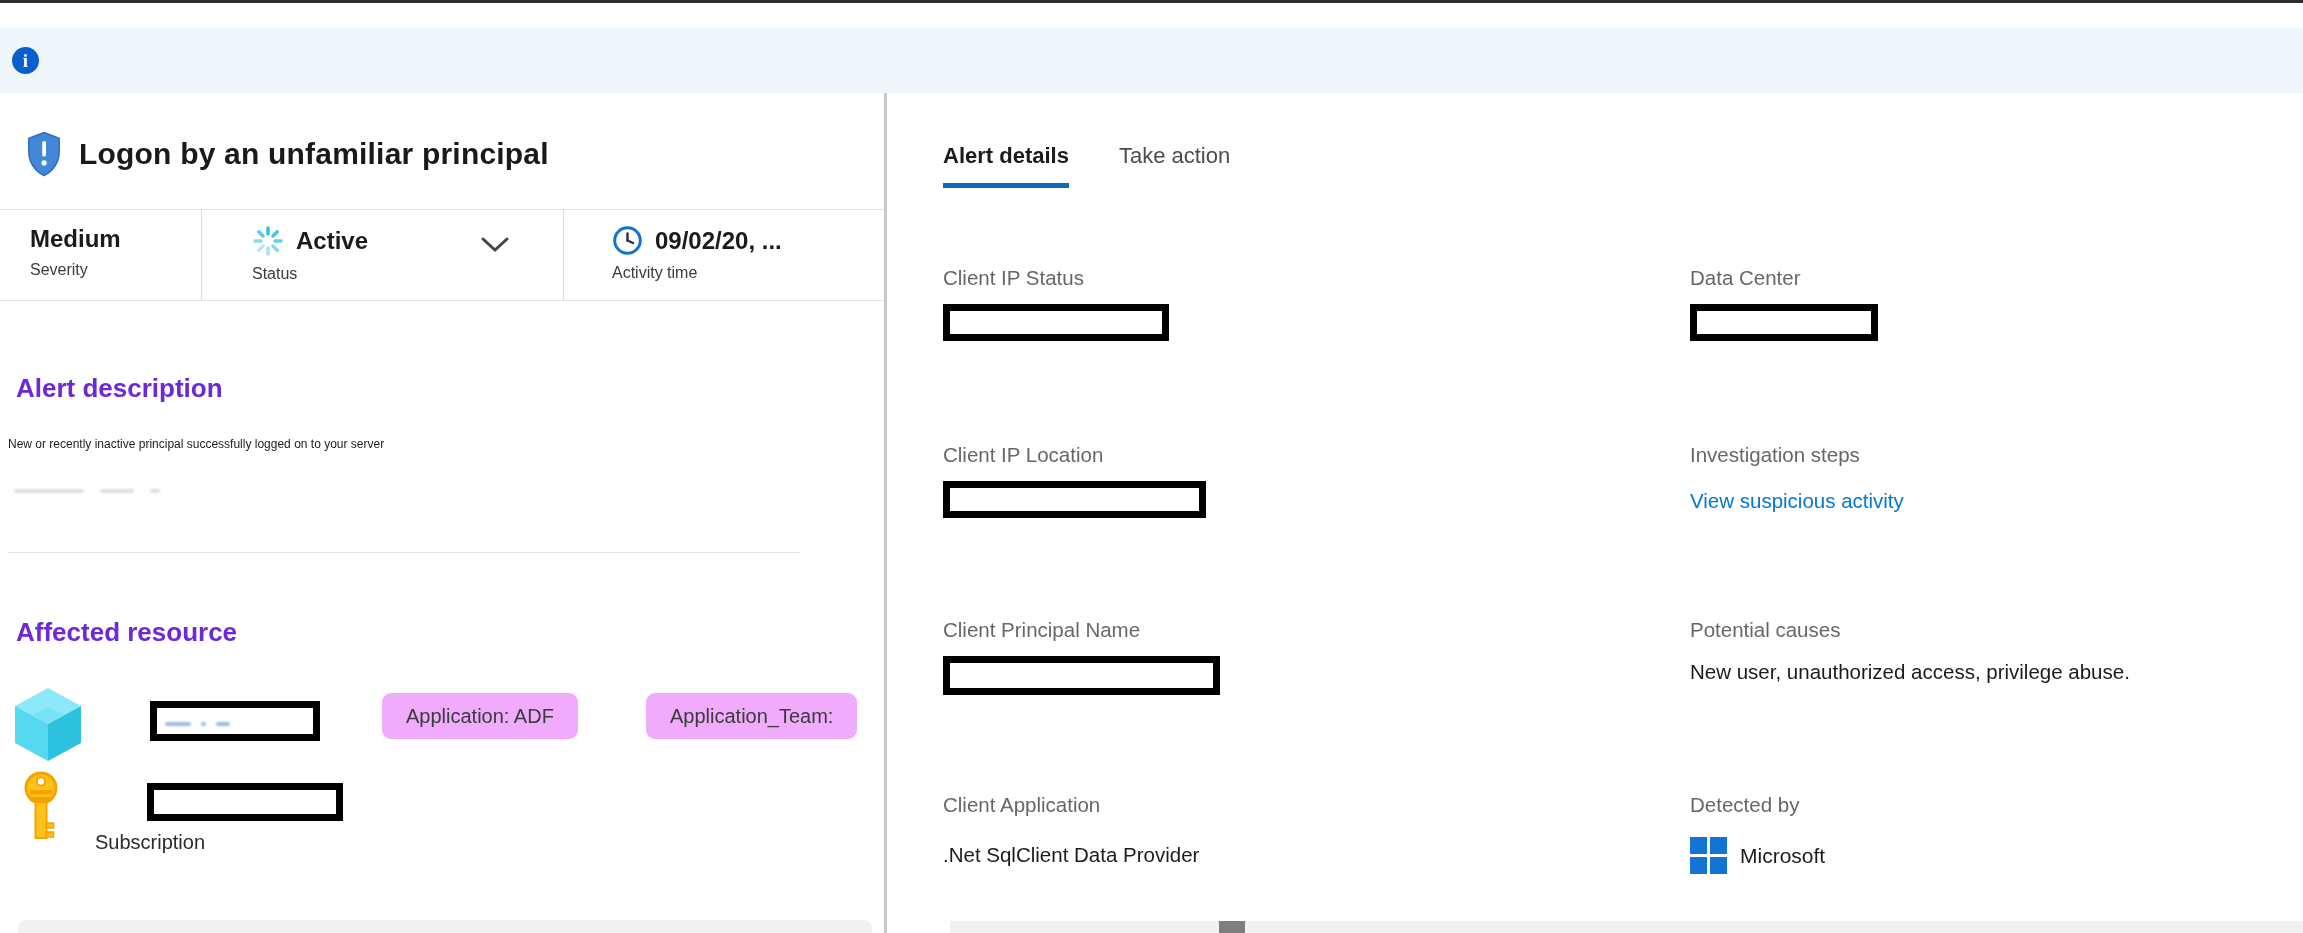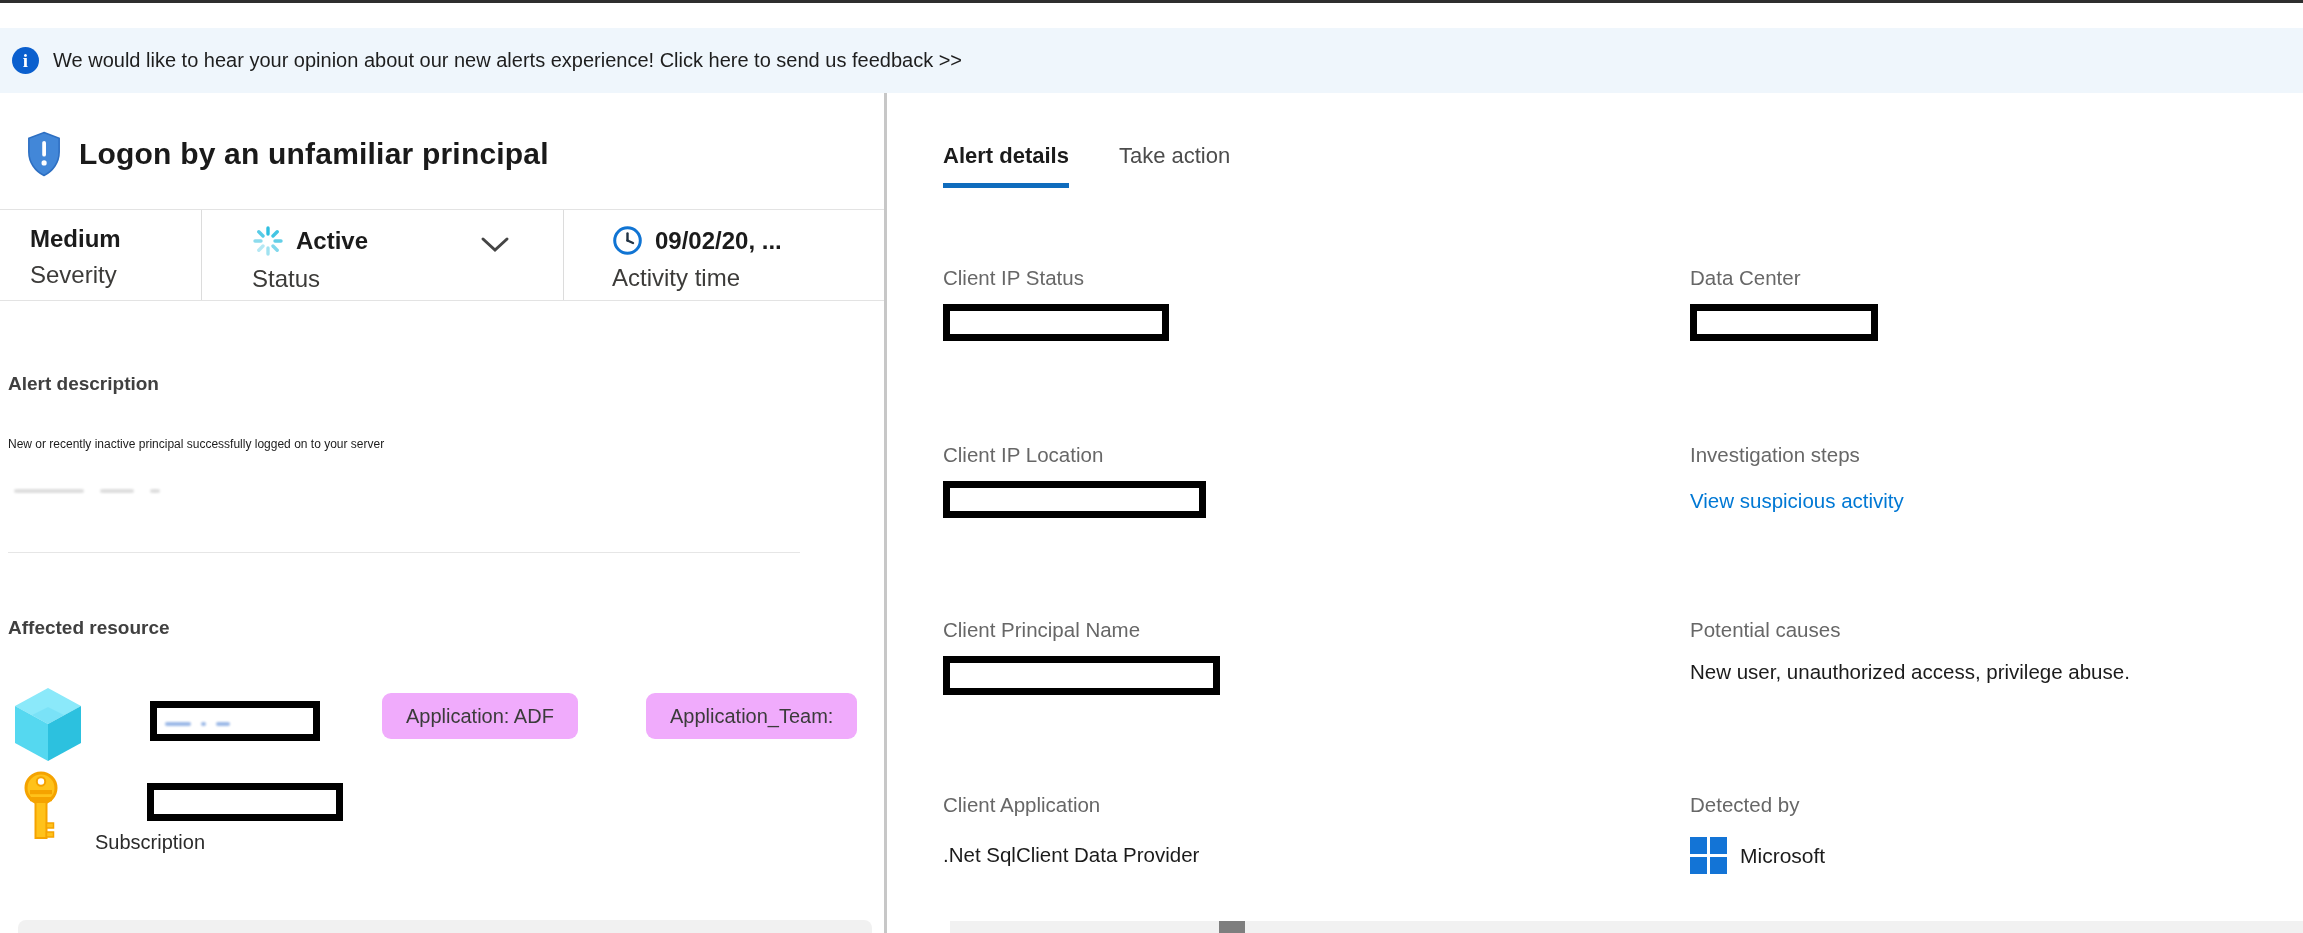--- a/index.html
+++ b/index.html
@@ -23,25 +23,25 @@
   .lp-header { position:absolute; top:0; left:0; right:0; height:117px; border-bottom:1px solid #e3e3e3; }
   .lp-title-row { position:absolute; top:38px; left:25px; display:flex; align-items:center; }
   .lp-title { margin-left:16px; font-size:30px; font-weight:600; color:#1a1a1a; letter-spacing:.2px; }
 
   .metrics { position:absolute; top:117px; left:0; right:0; height:91px; display:flex; border-bottom:1px solid #e3e3e3; }
   .mcell { padding-top:15px; }
   .m1 { width:201px; padding-left:30px; }
   .m2 { width:362px; border-left:1px solid #dcdcdc; padding-left:50px; position:relative; }
   .m3 { flex:1; border-left:1px solid #dcdcdc; padding-left:48px; }
   .mval { font-size:24px; font-weight:bold; color:#1b1b1b; display:flex; align-items:center; gap:12px; }
-  .mlabel { margin-top:8px; font-size:24px; color:#3c3b39; }
+  .mlabel { margin-top:8px; font-size:16px; color:#3c3b39; }
   .m2 .mlabel, .m3 .mlabel { margin-left:0; }
   .chev { position:absolute; top:26px; left:278px; cursor:pointer; }
 
-  .sec-h { position:absolute; left:8px; font-size:19px; font-weight:bold; color:#404040; }
+  .sec-h { position:absolute; left:16px; font-size:26px; font-weight:bold; color:#6d28d9; }
   .desc-h { top:280px; }
   .desc-t { position:absolute; top:344px; left:8px; font-size:12px; color:#1c1c1c; width:860px; }
   .smudge { position:absolute; top:388px; left:14px; width:240px; height:16px; }
   .smudge span { display:inline-block; height:4px; background:#bdbdbd; border-radius:2px;
                  margin-right:16px; opacity:.5; filter:blur(1px); vertical-align:middle; }
   .lp-div { position:absolute; top:459px; left:8px; width:792px; border-top:1px solid #e6e6e6; }
   .aff-h { top:524px; }
 
   .res-row { position:absolute; top:592px; left:0; right:0; height:96px; }
   .cube { position:absolute; left:14px; top:2px; }
@@ -90,21 +90,20 @@
   .hthumb { position:absolute; left:269px; top:0; width:26px; height:12px; background:#7e7e7e; cursor:grab; }
 </style>
 </head>
 <body>
 
 <div class="topline"></div>
 <div class="topgap"></div>
 
 <div class="banner">
   <div class="info-ic">i</div>
-  <div class="banner-msg">We would like to hear your opinion about our new alerts experience! Click here to send us feedback &gt;&gt;</div>
 </div>
 
 <div class="content">
 
   <div class="lp">
 
     <div class="lp-header">
       <div class="lp-title-row">
         <svg class="shield" width="38" height="46" viewBox="0 0 36 44">
           <path d="M18 1.5 L32.5 7 V20 C32.5 30 26.5 38.5 18 42.5 C9.5 38.5 3.5 30 3.5 20 V7 Z" fill="#4287d8" stroke="#2d6fc2" stroke-width="1.5"></path>

